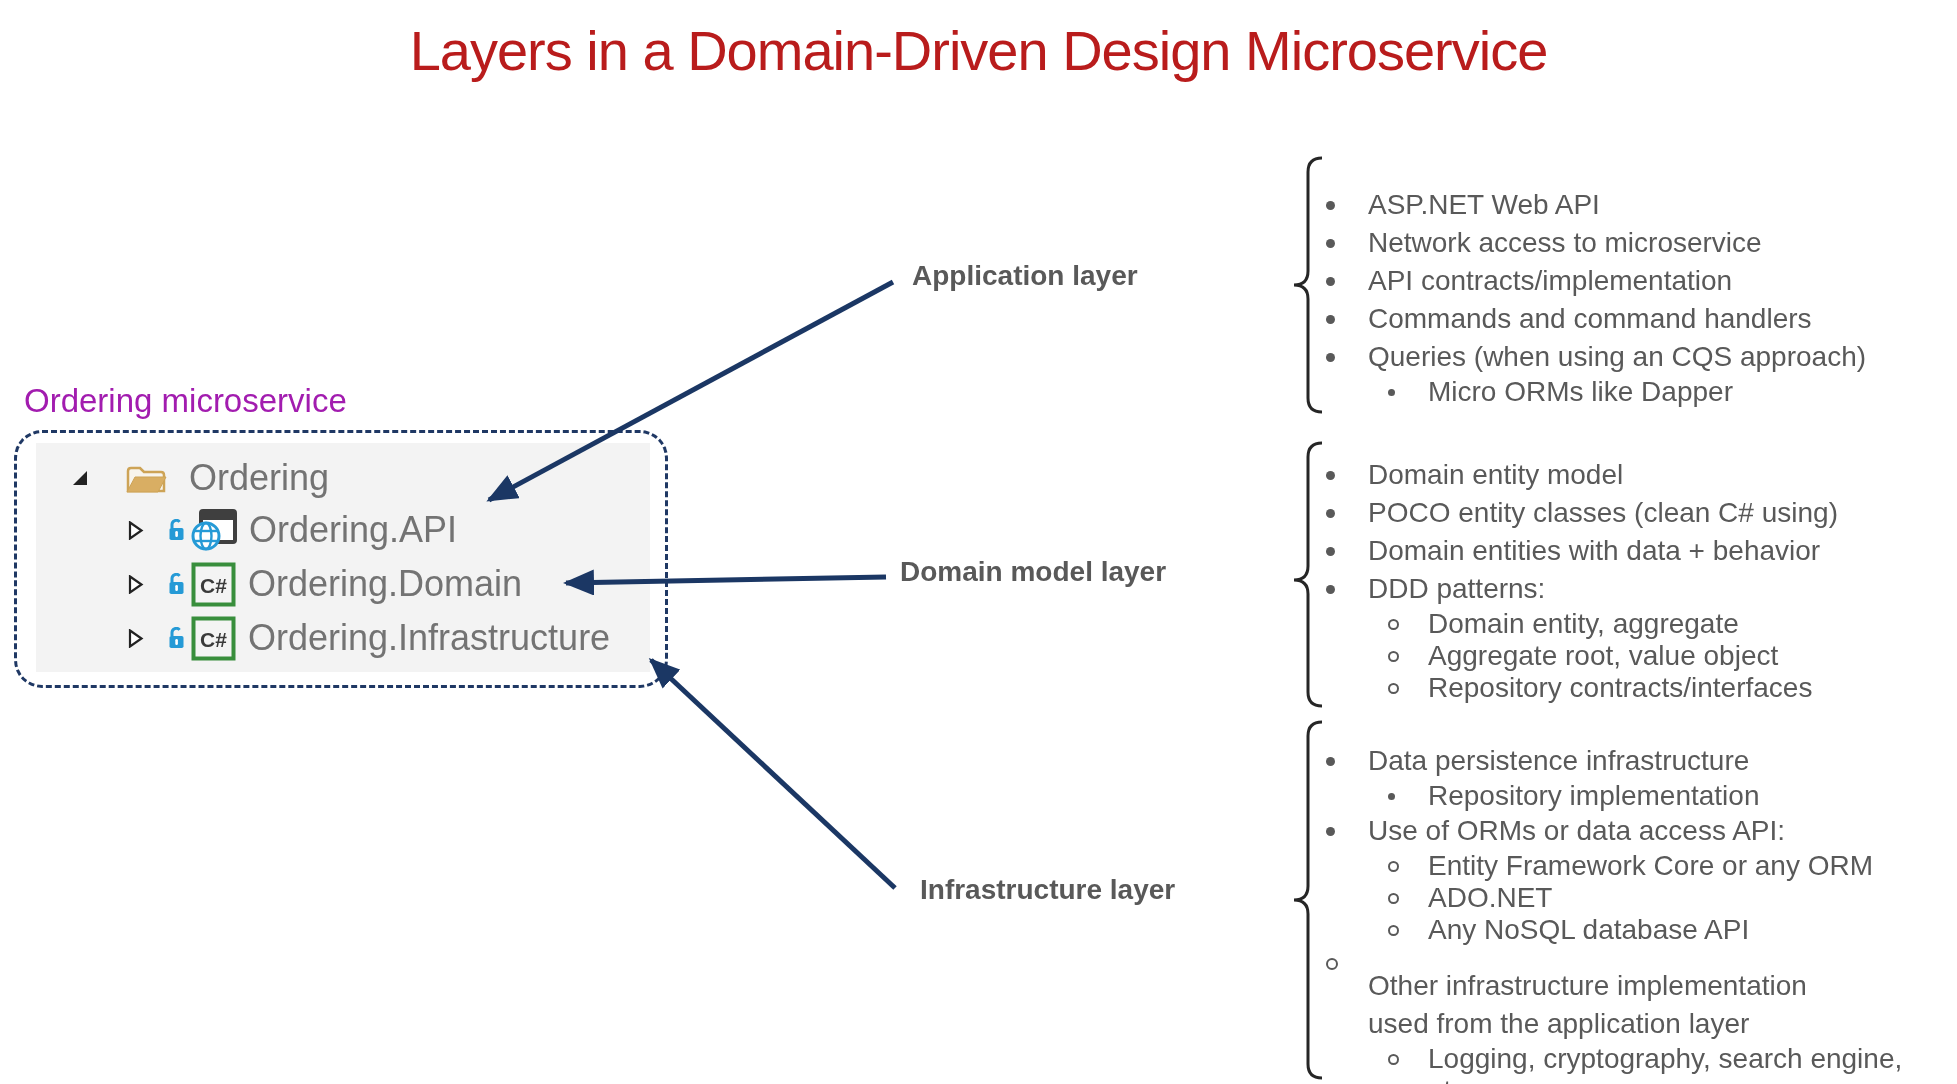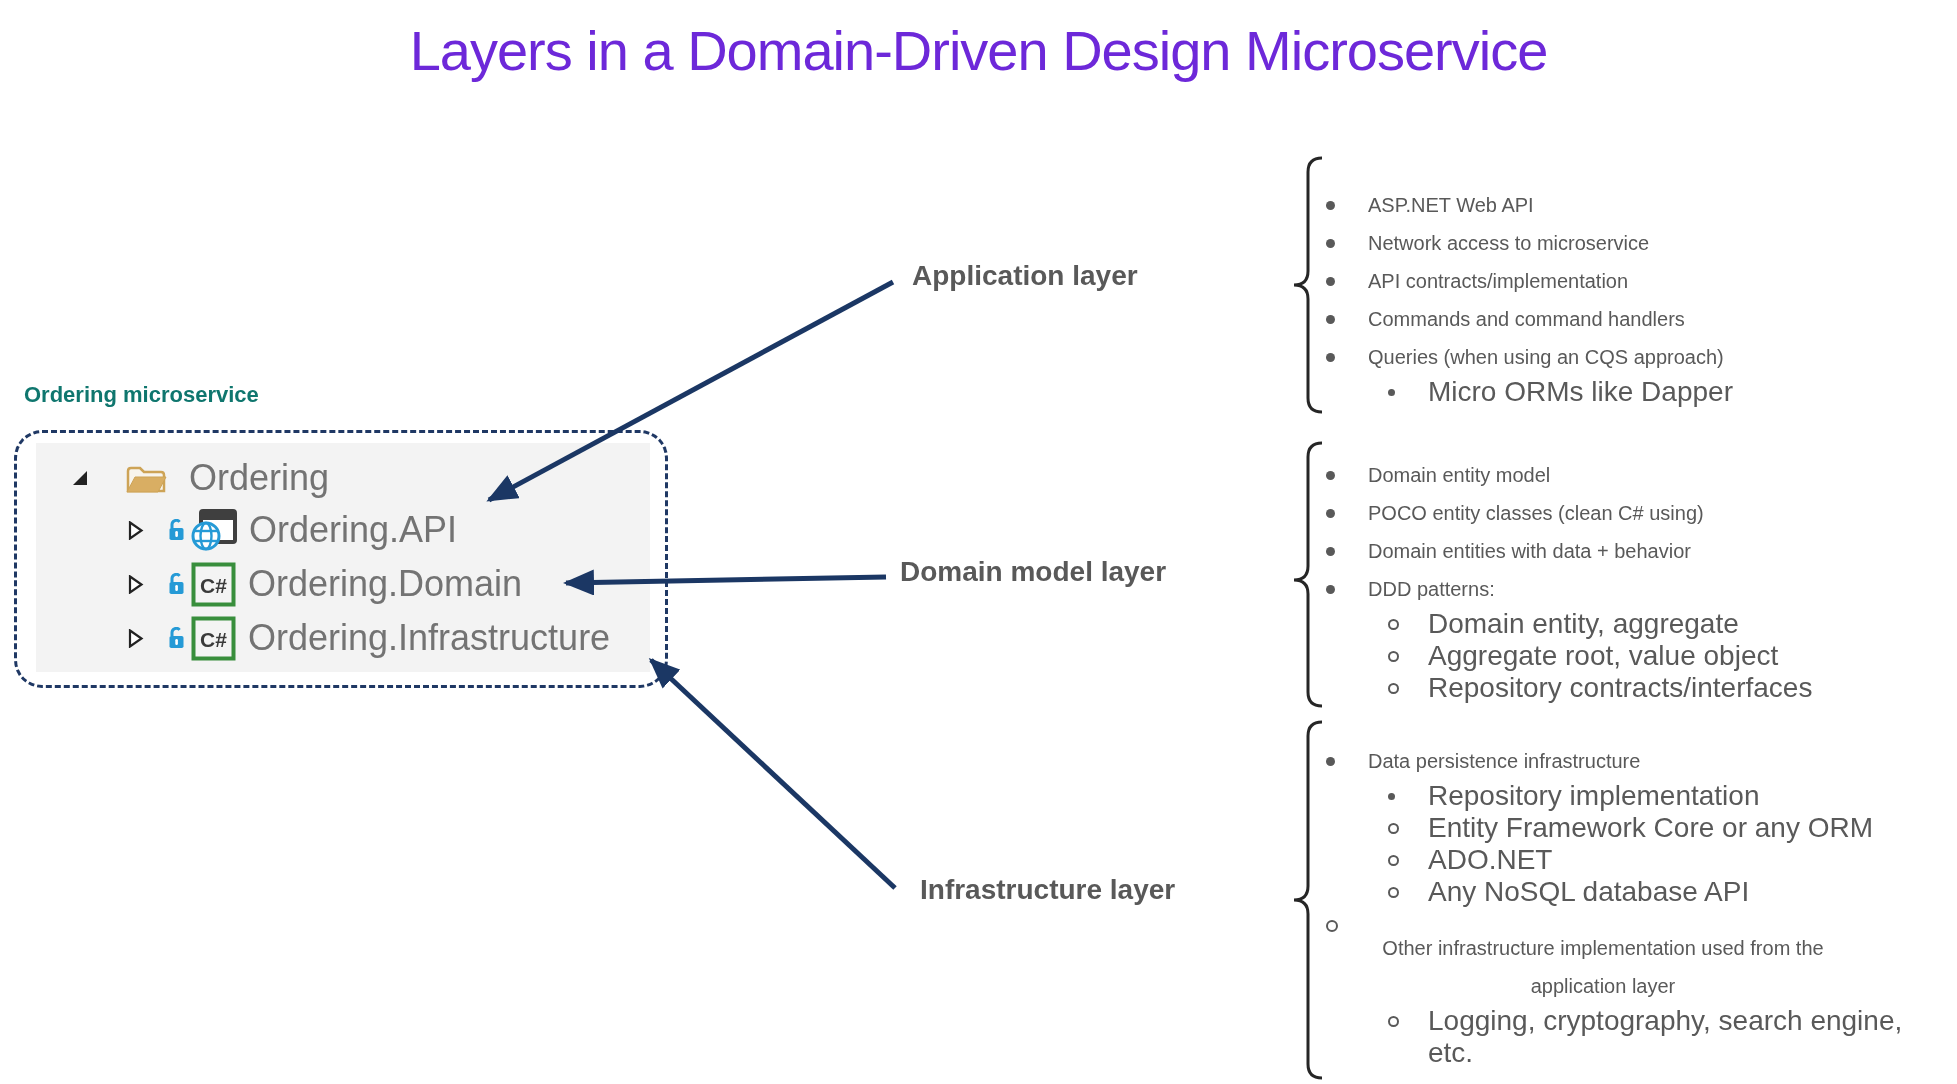--- a/index.html
+++ b/index.html
@@ -3,26 +3,26 @@
 <meta charset="utf-8">
 <style>
   html,body { margin:0; padding:0; background:#fff; }
   #canvas {
     position:relative; width:1957px; height:1084px; background:#ffffff;
     font-family:"Liberation Sans", sans-serif; overflow:hidden;
   }
   
   .main-title {
     position:absolute; left:0; right:0; top:18px; text-align:center;
-    font-size:56px; font-weight:400; color:#6d28d9; letter-spacing:-1px;
+    font-size:56px; font-weight:400; color:#b91c1c; letter-spacing:-1px;
   }
   
   .solution-heading {
     position:absolute; left:24px; top:382px;
-    font-size:22px; font-weight:bold; color:#0f766e;
+    font-size:33px; font-weight:normal; color:#a21caf;
   }
   .dashed-box {
     position:absolute; left:14px; top:430px; width:648px; height:252px;
     border:3px dashed #1F3864; border-radius:28px; background:transparent;
   }
   .tree-panel {
     position:absolute; left:36px; top:443px; width:614px; height:229px;
     background:#F3F3F3;
   }
   .tree-row { position:absolute; height:54px; display:flex; align-items:center; }
@@ -43,21 +43,21 @@
   }
   .label-app    { left:912px; top:260px; }
   .label-domain { left:900px; top:556px; }
   .label-infra  { left:920px; top:874px; }
   
   .layer-list { position:absolute; width:600px; }
   .list-0 { left:1318px; top:186px; }
   .list-1 { left:1318px; top:456px; }
   .list-2 { left:1318px; top:742px; }
   .li { display:flex; align-items:flex-start; color:#595959; }
-  .l1 { font-size:20px; line-height:38px;text-align:center; }
+  .l1 { font-size:28px; line-height:38px; }
   .l2 { font-size:28px; line-height:32px; margin-left:62px; }
   .bullet { flex:none; display:block; }
   .l1 .bullet { width:42px; padding-left:8px; }
   .l2 .bullet { width:40px; padding-left:8px; }
   .bullet::before { content:""; display:block; }
   .l1 .dot::before    { width:9px;  height:9px;  background:#595959; border-radius:50%; margin-top:15px; }
   .l2 .dot::before    { width:7px;  height:7px;  background:#595959; border-radius:50%; margin-top:13px; }
   .l1 .circle::before { width:12px; height:12px; border:2px solid #595959; border-radius:50%; margin-top:12px; box-sizing:border-box; }
   .l2 .circle::before { width:11px; height:11px; border:2px solid #595959; border-radius:50%; margin-top:11px; box-sizing:border-box; }
   .txt { display:block; }
@@ -244,20 +244,24 @@
 
   <div class="layer-list list-2">
     <div class="li l1">
         <span class="bullet dot"></span>
         <span class="txt">Data persistence infrastructure</span>
       </div>
     <div class="li l2">
         <span class="bullet dot"></span>
         <span class="txt">Repository implementation</span>
       </div>
+    <div class="li l1">
+        <span class="bullet dot"></span>
+        <span class="txt">Use of ORMs or data access API:</span>
+      </div>
     <div class="li l2">
         <span class="bullet circle"></span>
         <span class="txt">Entity Framework Core or any ORM</span>
       </div>
     <div class="li l2">
         <span class="bullet circle"></span>
         <span class="txt">ADO.NET</span>
       </div>
     <div class="li l2">
         <span class="bullet circle"></span>

